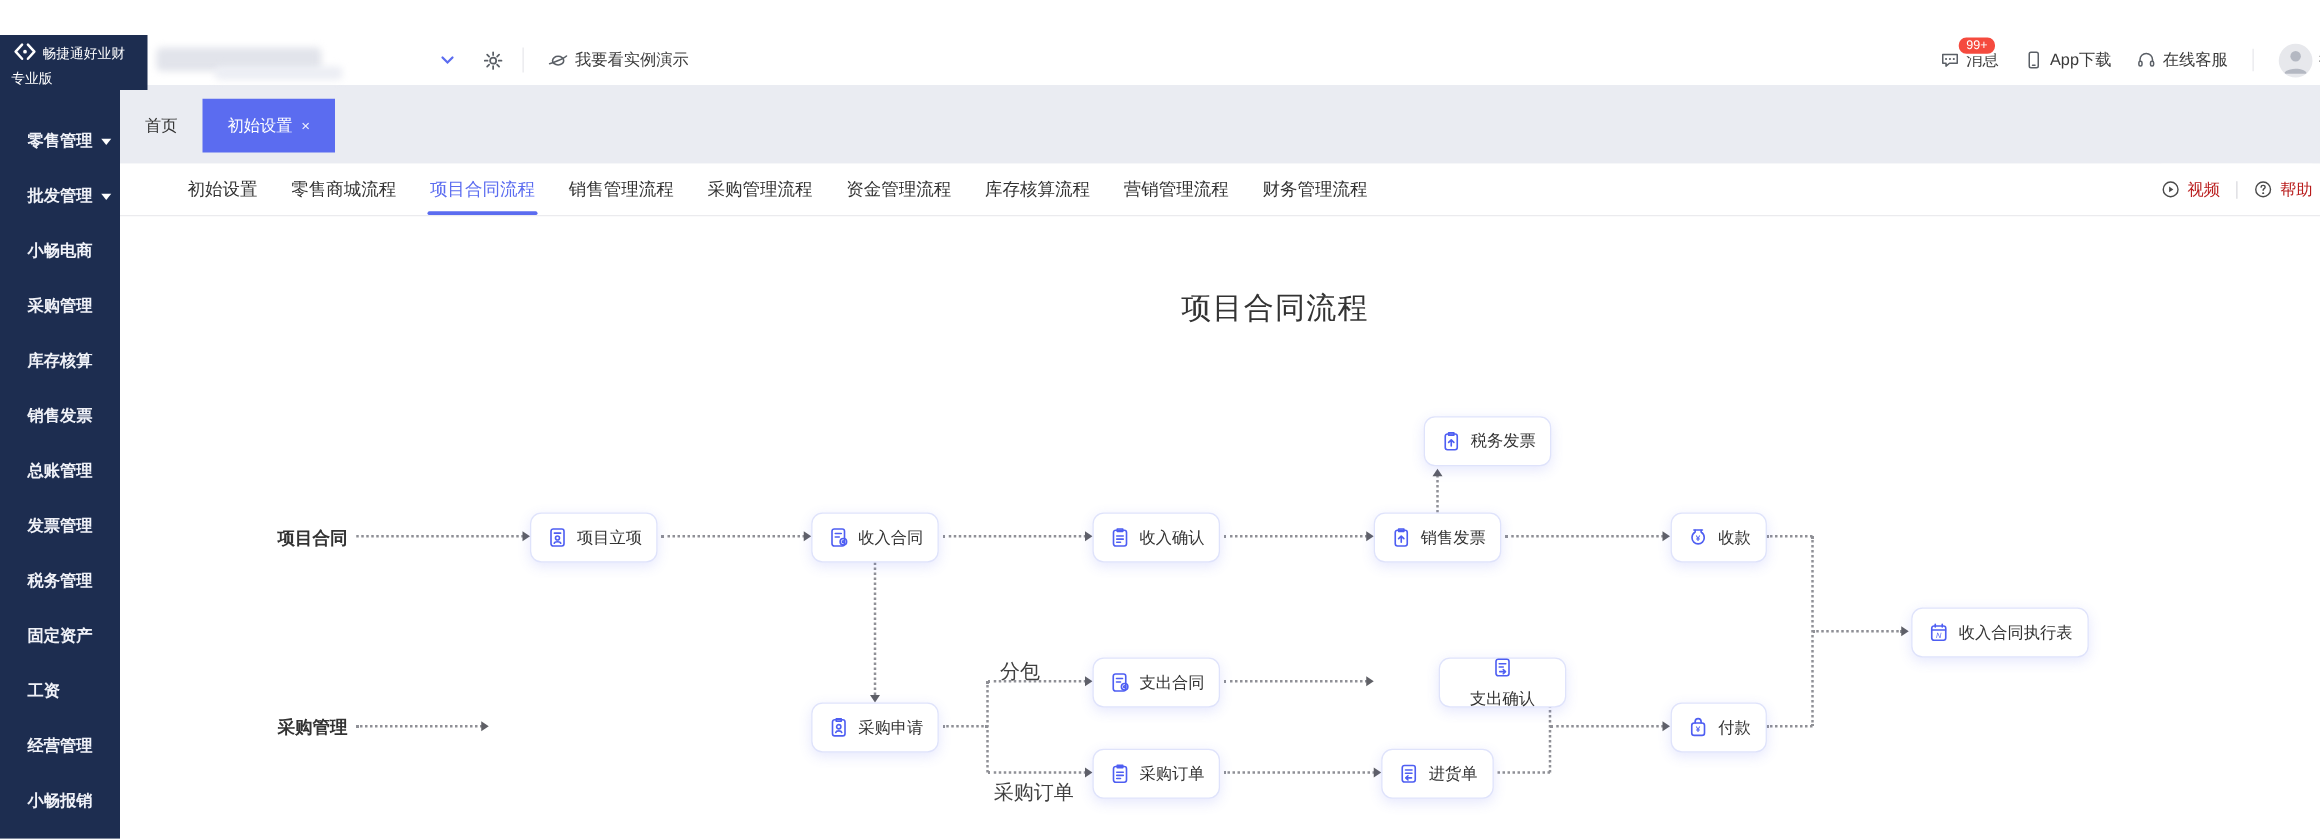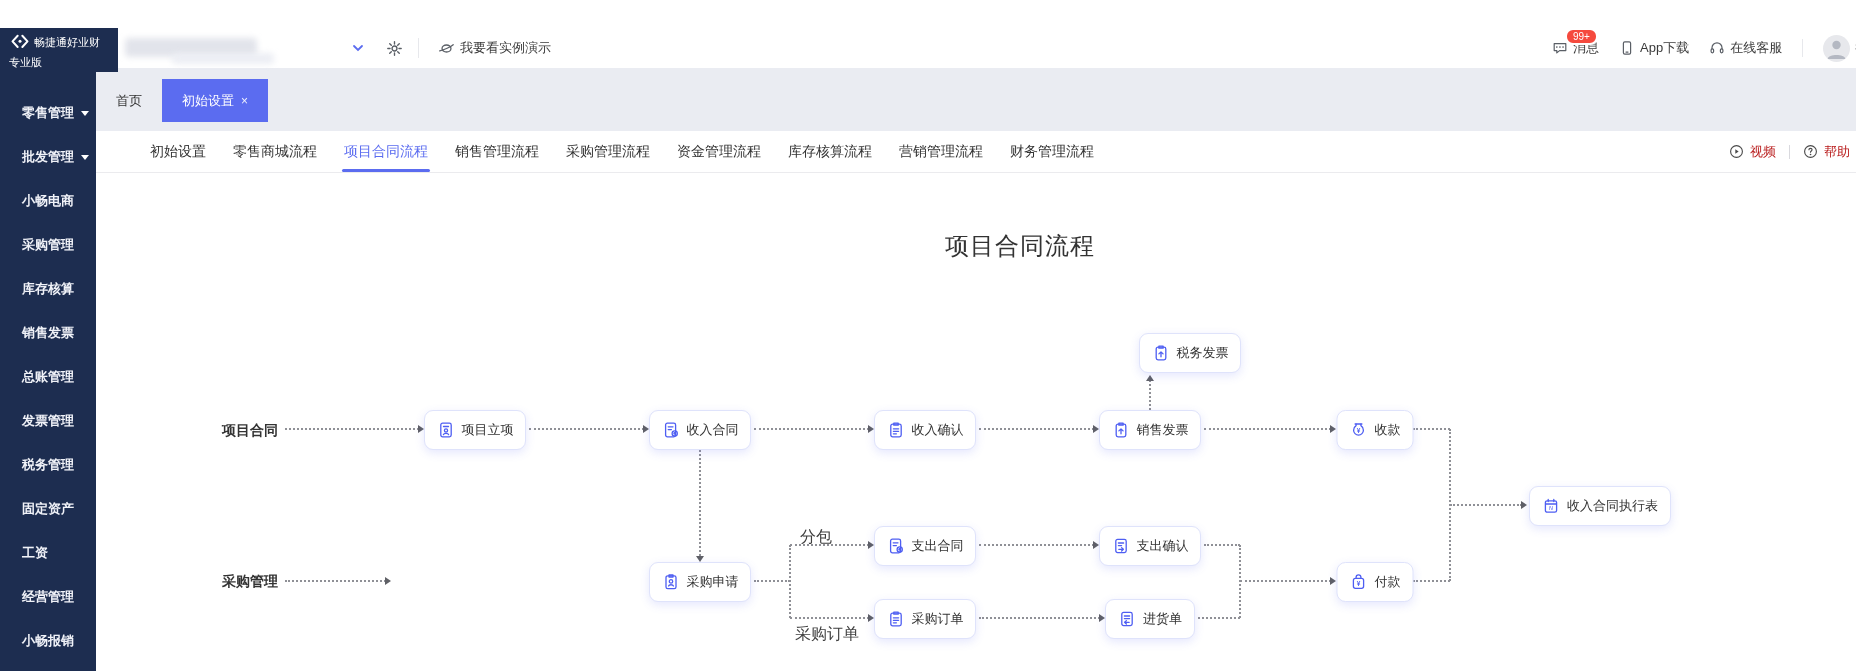--- a/index.html
+++ b/index.html
@@ -366,21 +366,21 @@
       <span class="ico">
         <svg width="18" height="18" viewBox="0 0 18 18" fill="none" stroke="#4e5ef2" stroke-width="1.3" stroke-linecap="round" stroke-linejoin="round">
           <rect x="3.6" y="2.2" width="10" height="13.6" rx="1.8"></rect>
           <path d="M6.2 5.8h4.8M6.2 8.6h3.2"></path>
           <circle cx="12.7" cy="12.4" r="2.6"></circle>
           <circle cx="12.7" cy="12.4" r=".8"></circle>
         </svg>
       </span>
       <span>支出合同</span>
     </div>
-    <div class="node" style="left: 1150px; top: 526px; width: 100px;">
+    <div class="node" style="left: 1202px; top: 526px; width: 100px; flex-direction: column;">
       <span class="ico">
         <svg width="18" height="18" viewBox="0 0 18 18" fill="none" stroke="#4e5ef2" stroke-width="1.3" stroke-linecap="round" stroke-linejoin="round">
           <rect x="3.8" y="2.4" width="10.4" height="13.2" rx="1.8"></rect>
           <path d="M6.4 6h5.2M6.4 8.6h3.2"></path>
           <path d="M6.8 12.3h4.4M9.6 10.6l1.8 1.7-1.8 1.7"></path>
         </svg>
       </span>
       <span>支出确认</span>
     </div>
     <div class="node" style="left: 925px; top: 599px; width: 100px;">

